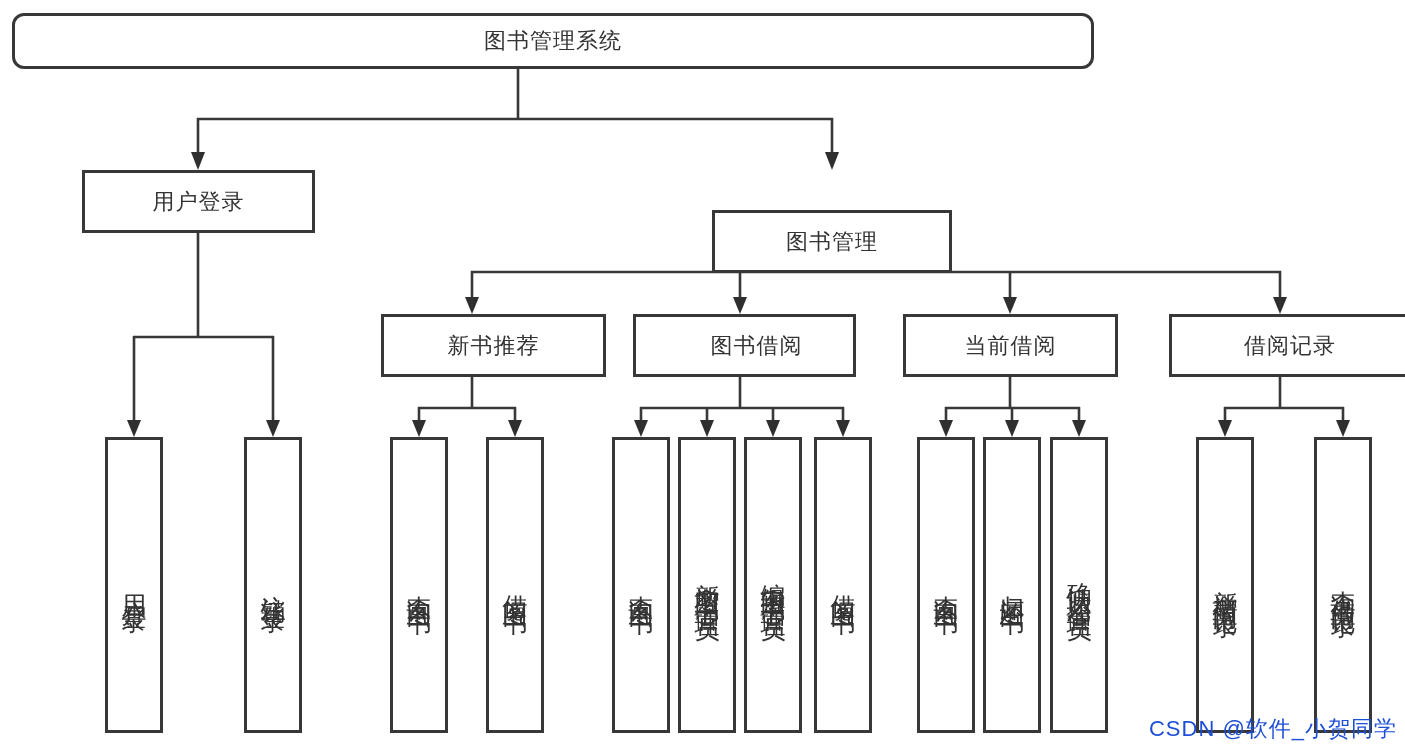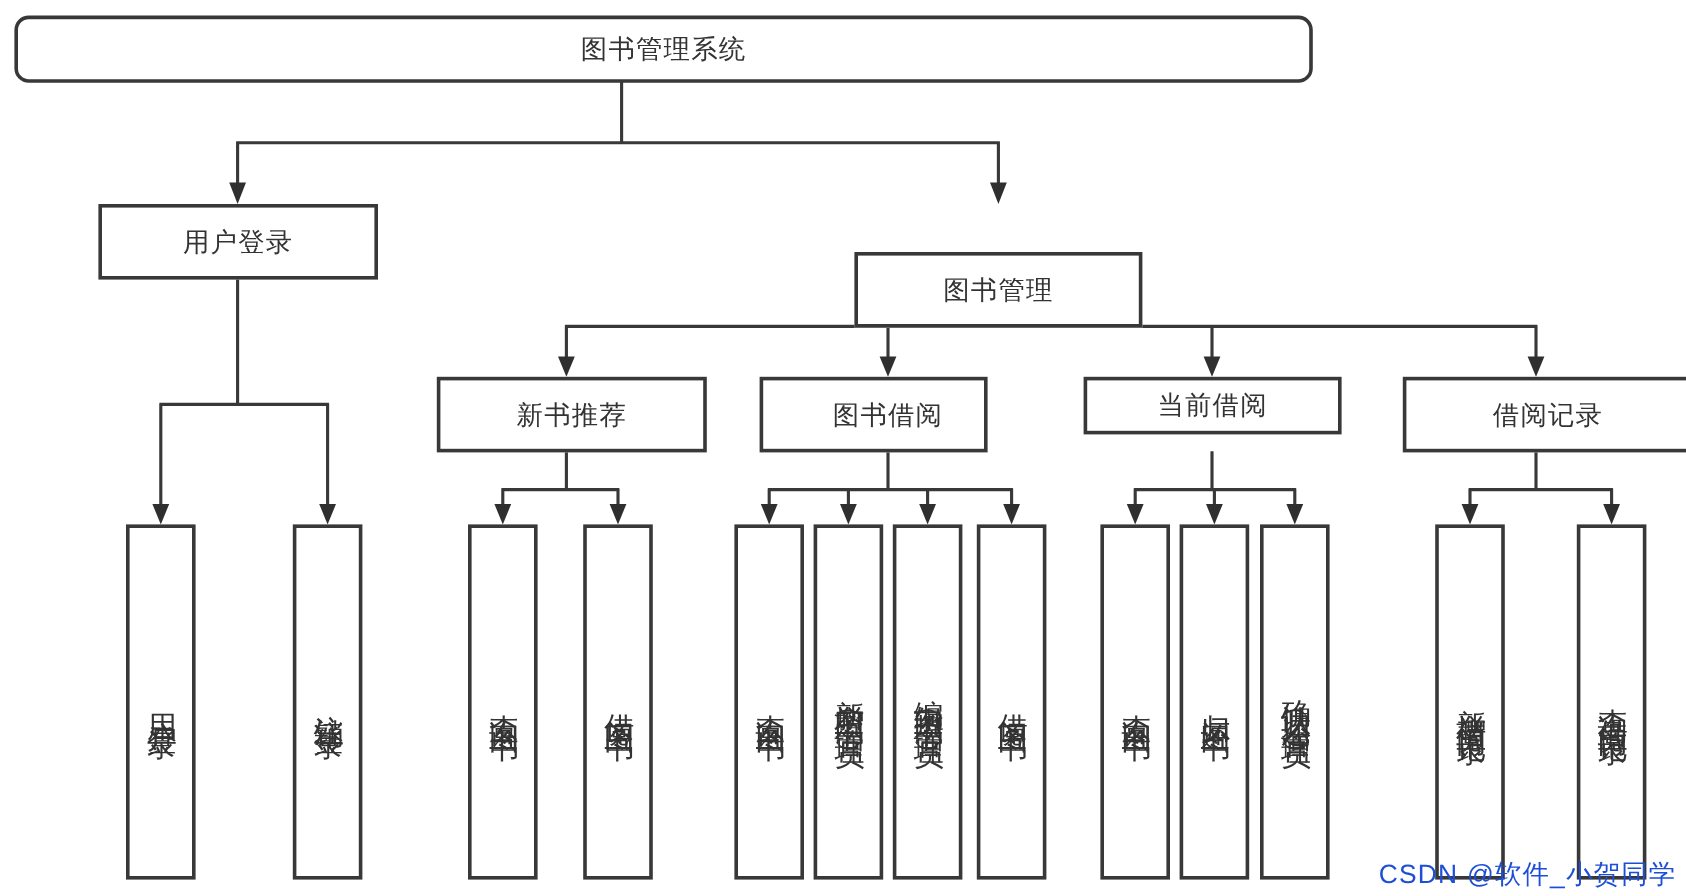--- a/index.html
+++ b/index.html
@@ -45,23 +45,23 @@
     font-size: 25px;
     letter-spacing: 5px;
     line-height: 1;
   }
   
   .n-root   { left: 12px;  top: 13px;  width: 1082px; height: 56px; border-radius: 12px; }
   
   .n-login  { left: 82px;  top: 170px; width: 233px;  height: 63px; }
   .n-mgmt   { left: 712px; top: 170px; width: 240px;  height: 63px; margin-top: 40px; }
   
-  .n-rec    { left: 364px;  top: 314px; width: 225px; height: 63px; }
-  .n-borrow { left: 633px;  top: 314px; width: 190px; height: 63px; padding-left: 24px; }
-  .n-cur    { left: 903px;  top: 314px; width: 215px; height: 48px; }
+  .n-rec    { left: 381px;  top: 314px; width: 225px; height: 63px; }
+  .n-borrow { left: 633px;  top: 314px; width: 223px; height: 63px; padding-left: 24px; }
+  .n-cur    { left: 903px;  top: 314px; width: 215px; height: 63px; }
   .n-log    { left: 1169px; top: 314px; width: 242px; height: 63px; }
   
   .leaf { top: 437px; width: 58px; height: 296px; }
   .n-a1 { left: 105px; }
   .n-a2 { left: 244px; }
   .n-b1 { left: 390px; }
   .n-b2 { left: 486px; }
   .n-c1 { left: 612px; }
   .n-c2 { left: 678px; }
   .n-c3 { left: 744px; }

